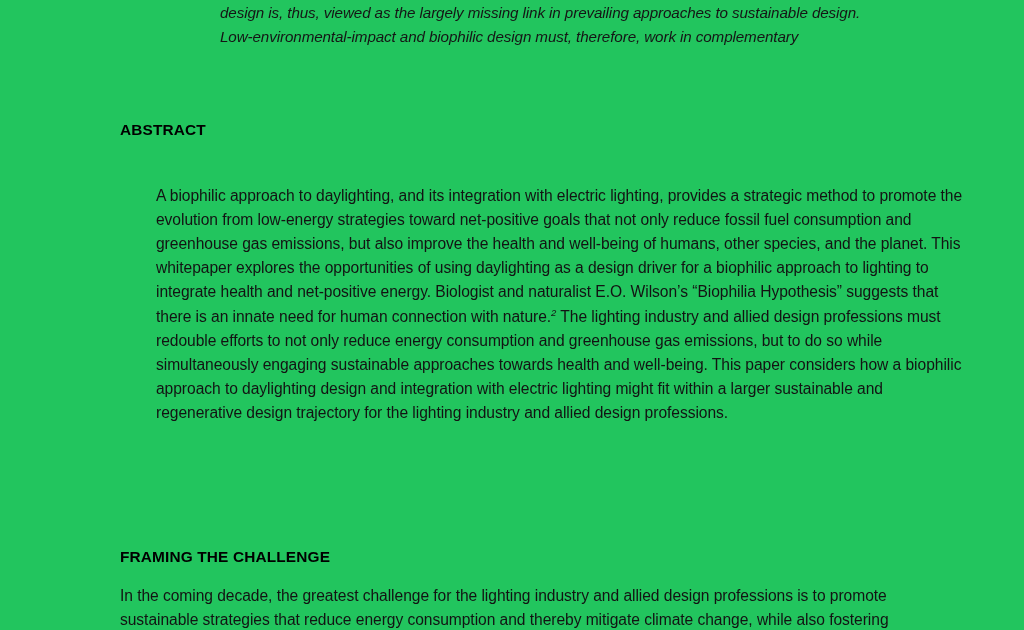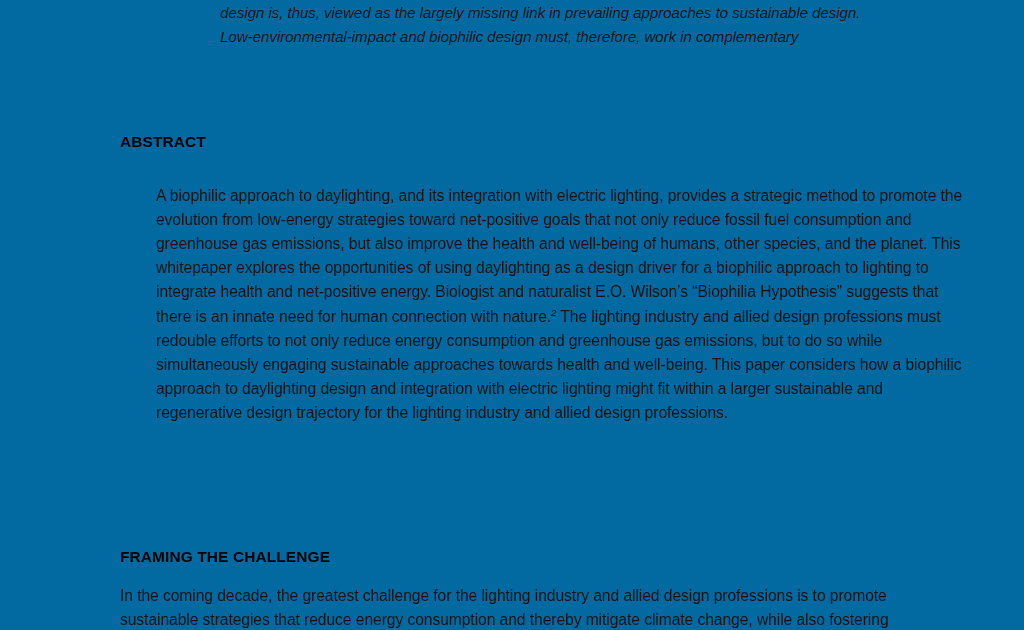--- a/index.html
+++ b/index.html
@@ -13,21 +13,21 @@
     overflow: hidden;
     font-family: "Liberation Sans", sans-serif;
     color: #111111;
     -webkit-font-smoothing: antialiased;
   }
 
   .page {
     position: relative;
     width: 1024px;
     height: 630px;
-    background: #0369a1;
+    background: #22c55e;
     overflow: hidden;
   }
 
   
   .quote-block {
     position: absolute;
     left: 180px;
     top: -14px;
     width: 700px;
     font-style: italic;
@@ -51,21 +51,21 @@
 
   
   .section-heading {
     position: absolute;
     left: 120px;
     font-weight: bold;
     font-size: 15.4px;
     letter-spacing: 0.15px;
     color: #000000;
   }
-  #abstract-heading { top: 120px; text-align: right; }
+  #abstract-heading { top: 108px; text-align: right; }
   #framing-heading  { top: 535px; }
 
   
   .body-paragraph {
     position: absolute;
     left: 120px;
     width: 812px;
     font-size: 15.6px;
     line-height: 24.2px;
     color: #131313;

